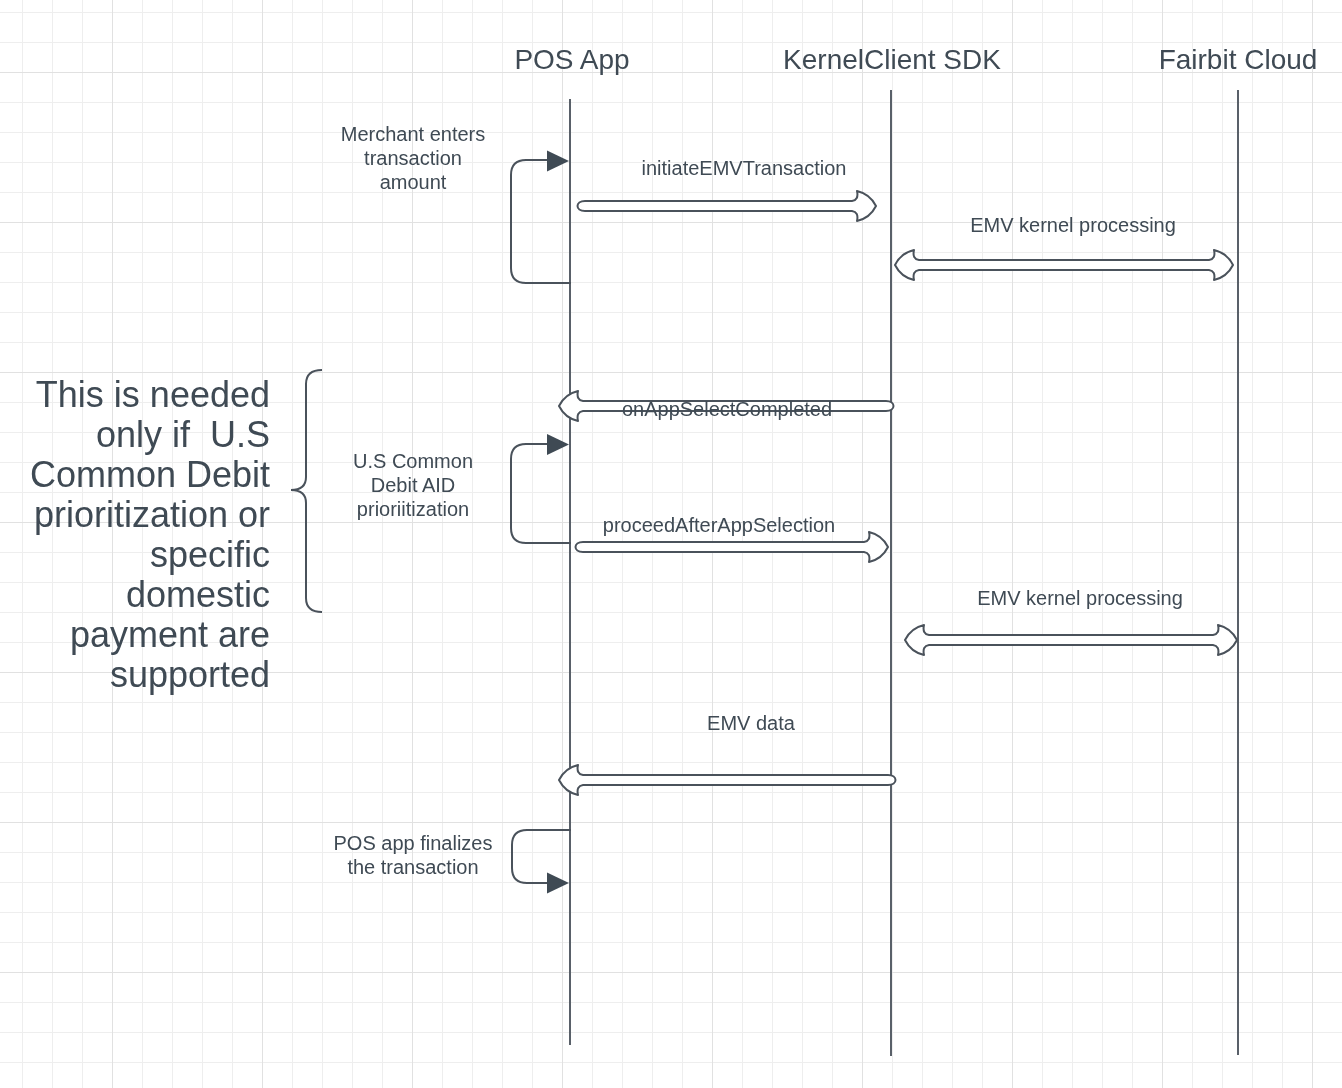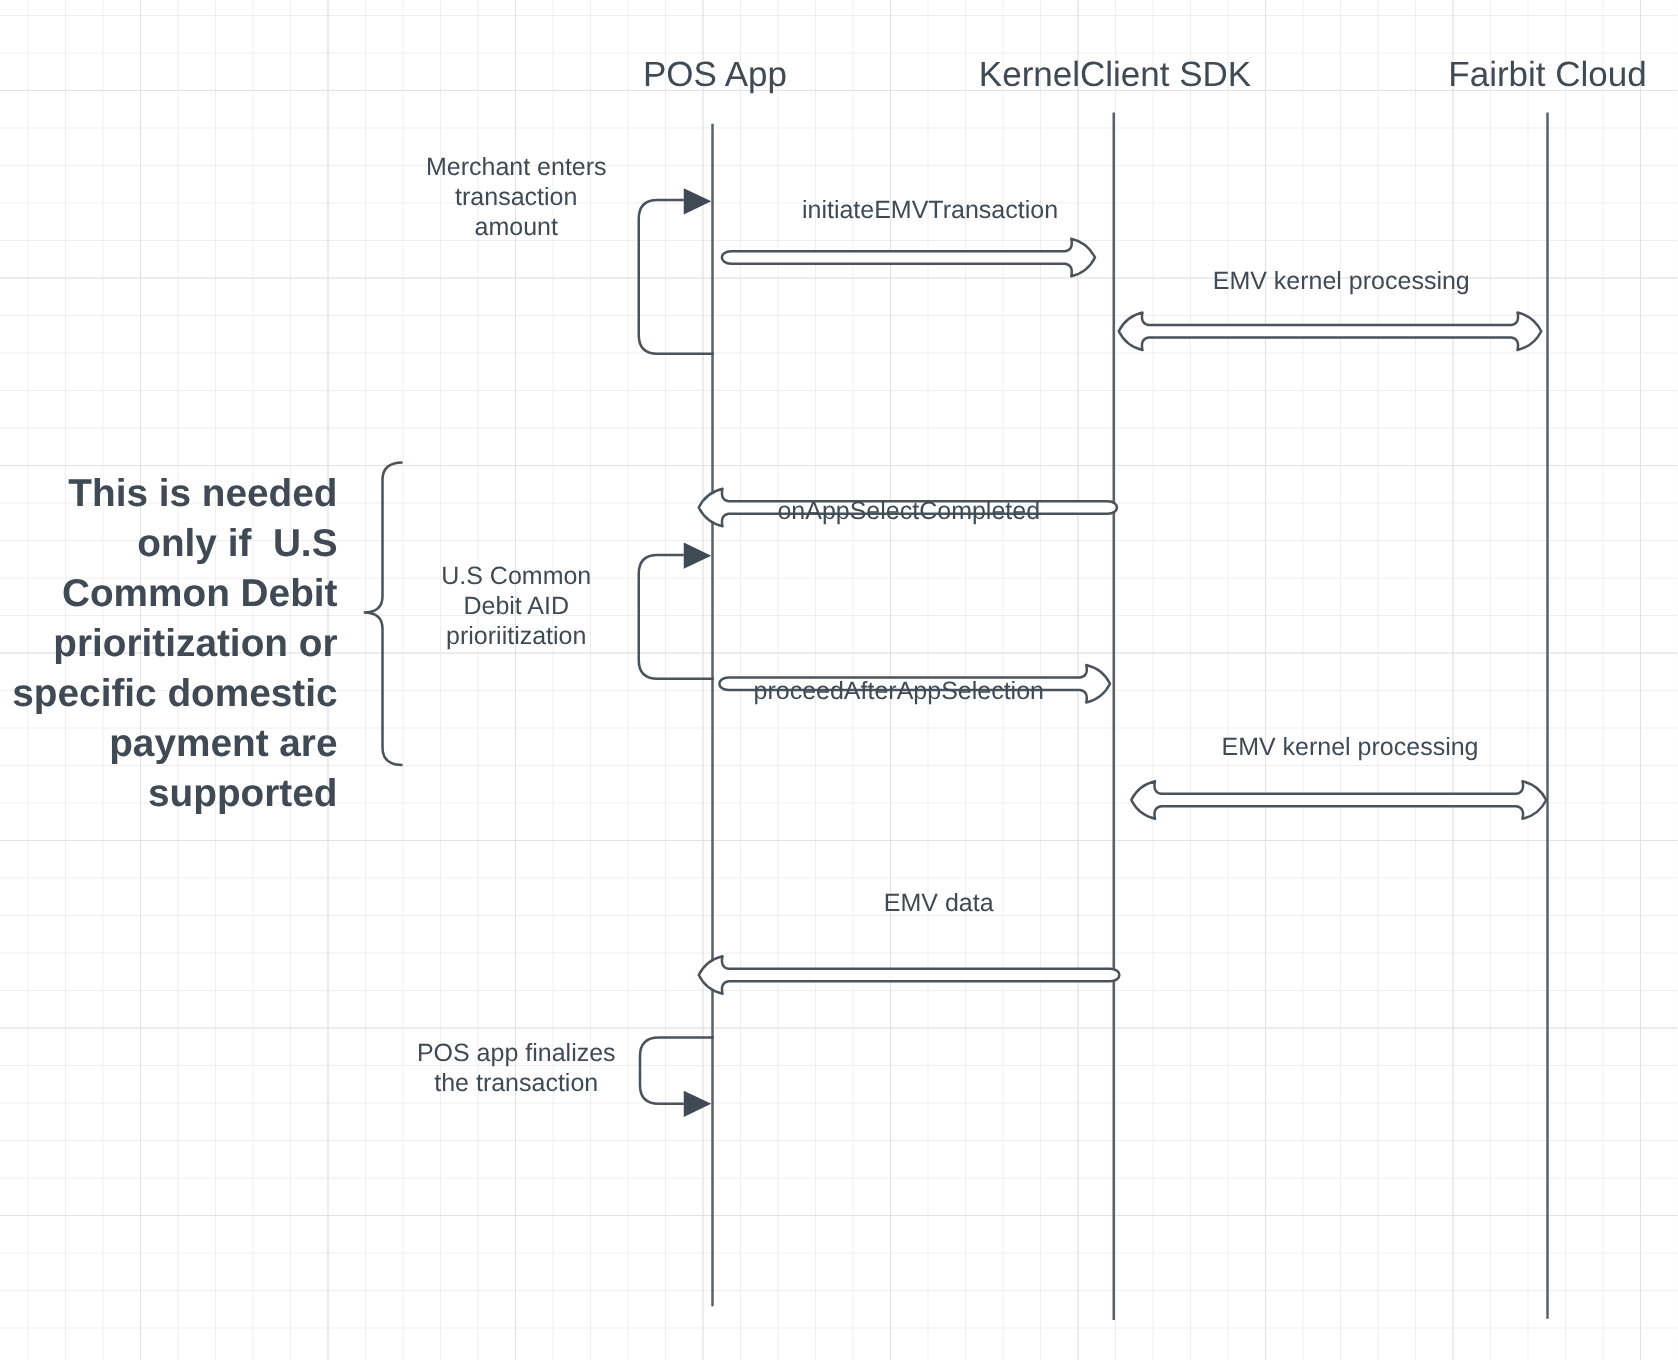--- a/index.html
+++ b/index.html
@@ -22,21 +22,21 @@
   svg.overlay{position:absolute;left:0;top:0;}
   .lbl{
     position:absolute;
     color:#3f4a54;
     white-space:pre-wrap;
     text-align:center;
   }
   .actor-label{font-size:28px;line-height:36px;}
   .msg-label{font-size:20px;line-height:24px;}
   .loop-label{font-size:20px;line-height:24px;}
-  .note-label{font-size:31px;line-height:40px;text-align:right;font-weight:bold;}
+  .note-label{font-size:36px;line-height:40px;text-align:right;}
   .shape-stroke{stroke:#4a525b;stroke-width:2;fill:none;}
   .block-arrow{stroke:#4a525b;stroke-width:2;fill:#ffffff;stroke-linejoin:round;}
   .lifeline{stroke:#596069;stroke-width:2;fill:none;}
   .tri{fill:#3f4a54;stroke:none;}
 </style>
 </head>
 <body>
 
 <div class="canvas">
 
@@ -79,21 +79,21 @@
 amount</div>
   <div class="lbl loop-label" style="left:328px;top:449px;width:170px;">U.S Common
 Debit AID
 prioriitization</div>
   <div class="lbl loop-label" style="left:328px;top:831px;width:170px;">POS app finalizes
 the transaction</div>
 
   <div class="lbl msg-label" style="left:584px;top:156px;width:320px;">initiateEMVTransaction</div>
   <div class="lbl msg-label" style="left:913px;top:213px;width:320px;">EMV kernel processing</div>
   <div class="lbl msg-label" style="left:567px;top:365px;width:320px;margin-top:32px;">onAppSelectCompleted</div>
-  <div class="lbl msg-label" style="left:559px;top:513px;width:320px;margin-top:28px;">proceedAfterAppSelection</div>
+  <div class="lbl msg-label" style="left:559px;top:513px;width:320px;">proceedAfterAppSelection</div>
   <div class="lbl msg-label" style="left:920px;top:586px;width:320px;">EMV kernel processing</div>
   <div class="lbl msg-label" style="left:591px;top:711px;width:320px;">EMV data</div>
 
   <div class="lbl note-label" style="left:0px;top:375px;width:270px;">This is needed
 only if  U.S
 Common Debit
 prioritization or
 specific domestic
 payment are
 supported</div>

